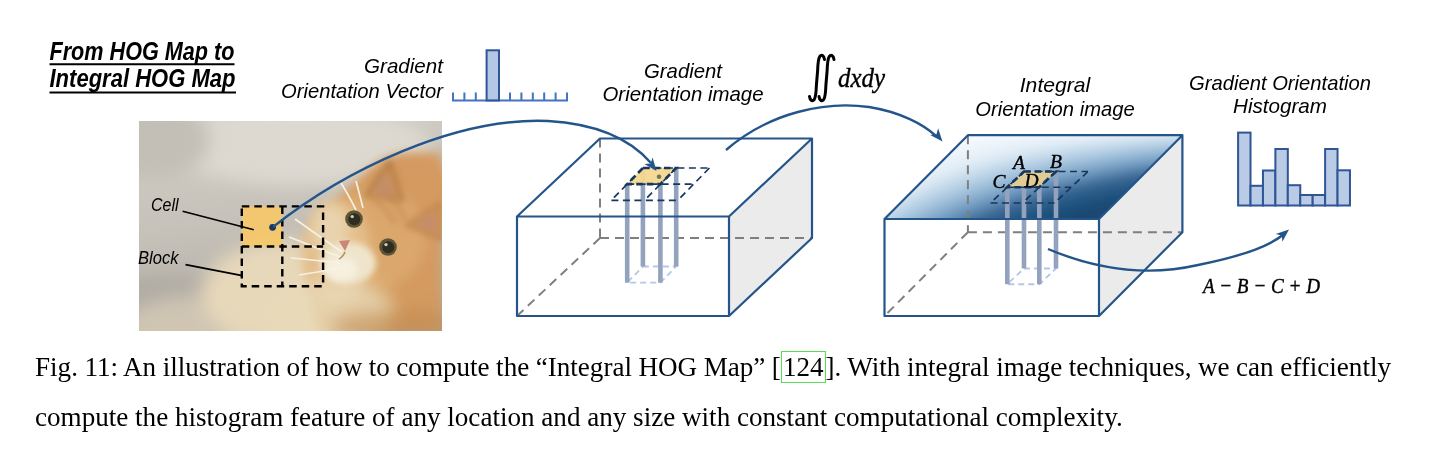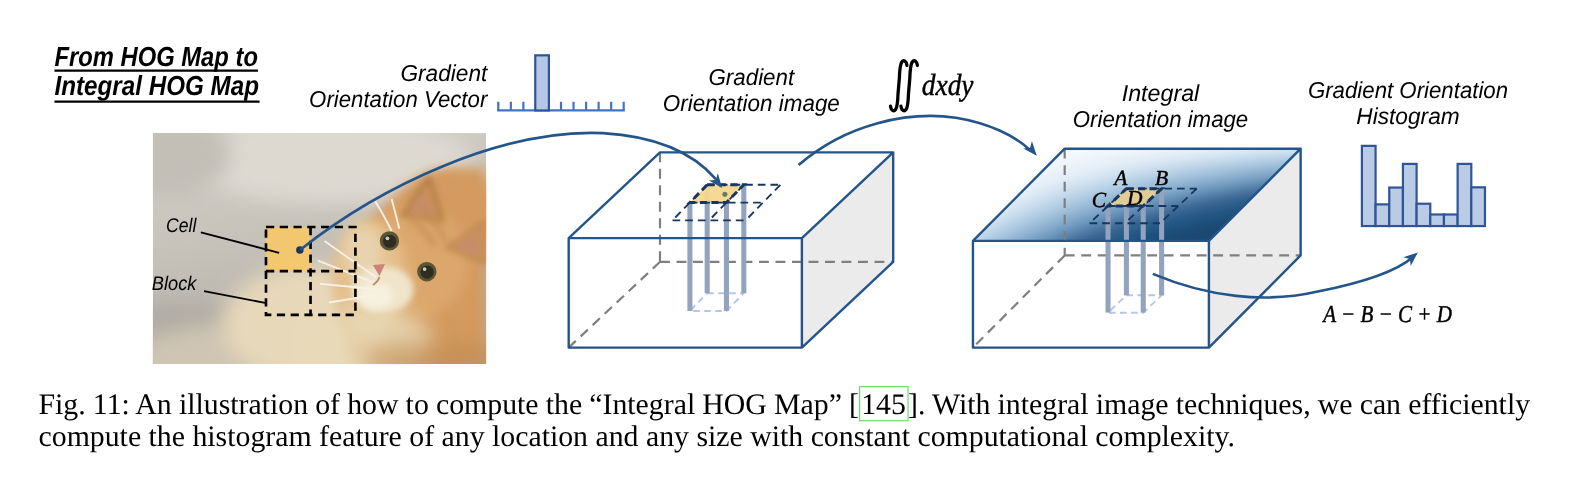--- a/index.html
+++ b/index.html
@@ -1,19 +1,19 @@
 <!DOCTYPE html>
 <html><head><meta charset="utf-8"><style>
 html,body{margin:0;padding:0;width:1440px;height:457px;background:#fff;overflow:hidden}
 #fig{position:absolute;left:0;top:0}
 .cap{position:absolute;left:35px;width:1356px;font-family:"Liberation Serif",serif;
  font-size:27.1px;color:#000;white-space:nowrap}
 #c1{top:352.2px;text-align:justify;white-space:normal;word-spacing:-1.6px}
 #c1 .fill{display:inline-block;width:100%;height:0}
-#c2{top:381px}
+#c2{top:402px}
 .cite{border:1.5px solid #59db59;padding:0 1px}
 </style></head>
 <body>
 <div id="fig"><svg width="1440" height="457" viewBox="0 0 1440 457" font-family="Liberation Sans, sans-serif">
       <rect width="1440" height="457" fill="#ffffff"></rect>
       <defs>
 <filter id="b3" x="-40%" y="-40%" width="180%" height="180%">
           <feGaussianBlur stdDeviation="3"></feGaussianBlur>
         </filter>
 <filter id="b6" x="-40%" y="-40%" width="180%" height="180%">
@@ -1051,13 +1051,13 @@
       <rect x="1238.10" y="132.6" width="12.43" height="72.9" fill="#b9cbe5" stroke="#2f5597" stroke-width="2"></rect>
       <rect x="1250.53" y="185.8" width="12.43" height="19.7" fill="#b9cbe5" stroke="#2f5597" stroke-width="2"></rect>
       <rect x="1262.96" y="170.5" width="12.43" height="35.0" fill="#b9cbe5" stroke="#2f5597" stroke-width="2"></rect>
       <rect x="1275.39" y="149.0" width="12.43" height="56.5" fill="#b9cbe5" stroke="#2f5597" stroke-width="2"></rect>
       <rect x="1287.82" y="185.2" width="12.43" height="20.3" fill="#b9cbe5" stroke="#2f5597" stroke-width="2"></rect>
       <rect x="1300.25" y="195.0" width="12.43" height="10.5" fill="#b9cbe5" stroke="#2f5597" stroke-width="2"></rect>
       <rect x="1312.68" y="195.0" width="12.43" height="10.5" fill="#b9cbe5" stroke="#2f5597" stroke-width="2"></rect>
       <rect x="1325.11" y="149.0" width="12.43" height="56.5" fill="#b9cbe5" stroke="#2f5597" stroke-width="2"></rect>
       <rect x="1337.54" y="170.3" width="12.43" height="35.2" fill="#b9cbe5" stroke="#2f5597" stroke-width="2"></rect>
     </svg></div>
-<div class="cap" id="c1">Fig. 11: An illustration of how to compute the “Integral HOG Map” [<span class="cite">145</span>]. With integral image techniques, we can efficiently<span class="fill"></span></div>
+<div class="cap" id="c1">Fig. 11: An illustration of how to compute the “Integral HOG Map” [<span class="cite">124</span>]. With integral image techniques, we can efficiently<span class="fill"></span></div>
 <div class="cap" id="c2">compute the histogram feature of any location and any size with constant computational complexity.</div>
 </body></html>

